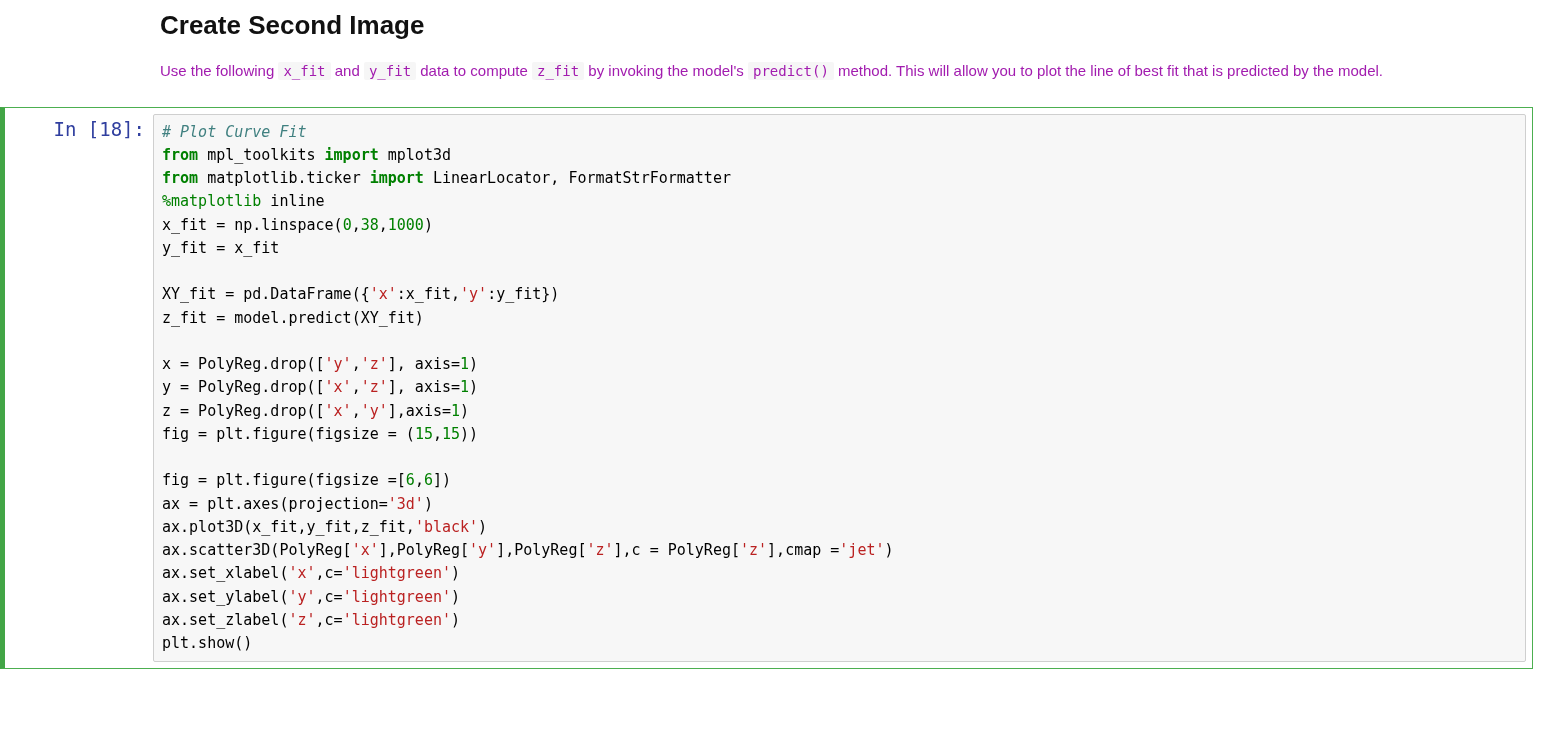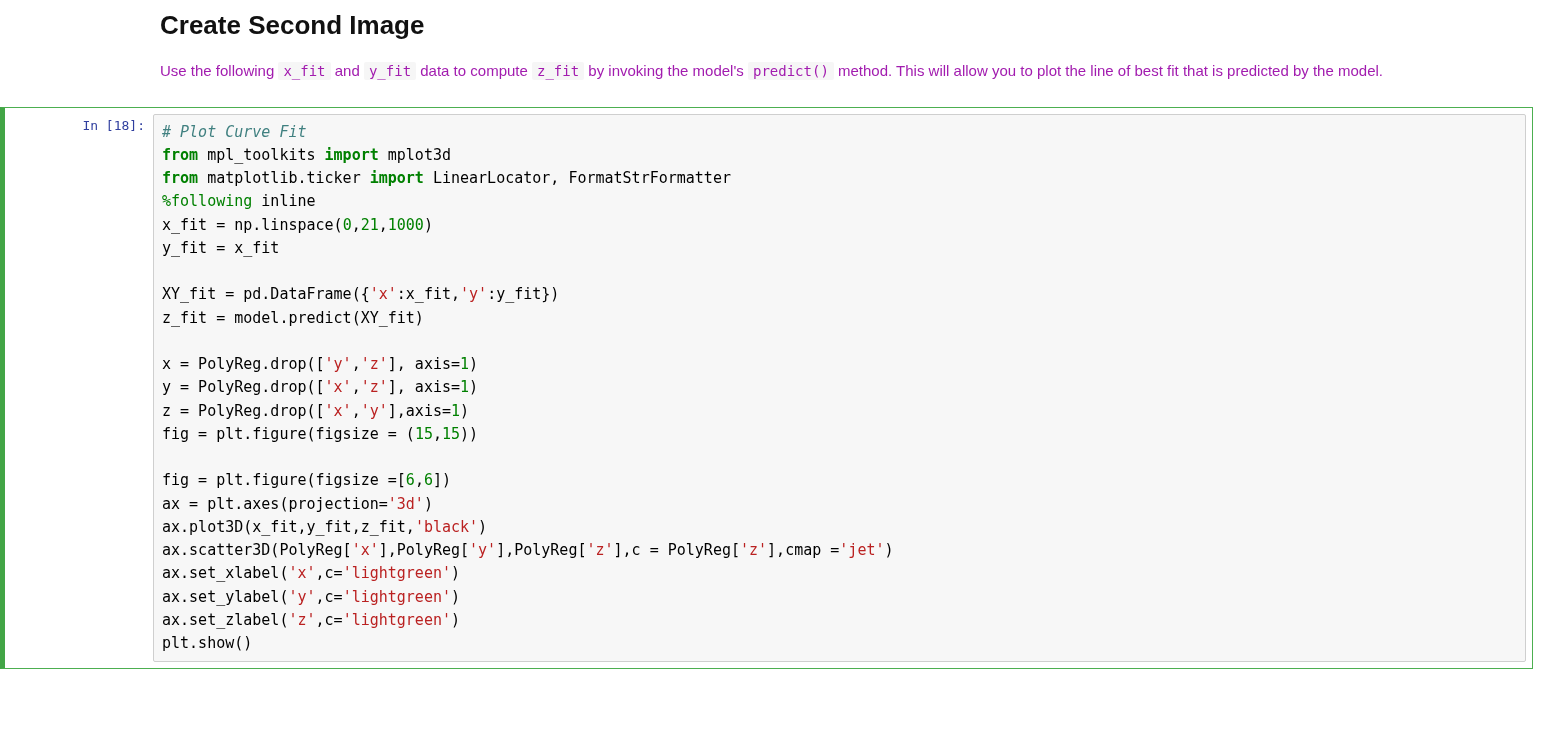--- a/index.html
+++ b/index.html
@@ -43,21 +43,21 @@
     margin: 8px 16px 0 0;
     background: #fff;
     box-sizing: border-box;
   }
   .prompt-col {
     width: 148px;
     min-width: 148px;
     text-align: right;
     padding: 10px 8px 0 12px;
     font-family: "DejaVu Sans Mono", Menlo, Consolas, monospace;
-    font-size: 13px;
+    font-size: 19px;
     color: #303f9f;
     box-sizing: border-box;
   }
   .input-area-wrap {
     flex: 1;
     padding: 6px 6px 6px 0;
   }
   .input-area {
     background: #f7f7f7;
     border: 1px solid #cfcfcf;
@@ -103,22 +103,22 @@
       <span>Use the following </span><code>x_fit</code><span> and </span><code>y_fit</code><span> data to compute </span><code>z_fit</code><span> by invoking the model's </span><code>predict()</code><span> method. This will allow you to plot the line of best fit that is predicted by the model.</span>
     </p>
   </div>
 
   <div class="code-cell">
     <div class="prompt-col">In [18]:</div>
     <div class="input-area-wrap">
       <div class="input-area" id="code-area"><span class="cm"># Plot Curve Fit</span>
 <span class="kw">from</span> mpl_toolkits <span class="kw">import</span> mplot3d
 <span class="kw">from</span> matplotlib.ticker <span class="kw">import</span> LinearLocator, FormatStrFormatter
-<span class="mg">%</span><span class="mg">following</span> inline
-x_fit = np.linspace(<span class="num">0</span>,<span class="num">21</span>,<span class="num">1000</span>)
+<span class="mg">%</span><span class="mg">matplotlib</span> inline
+x_fit = np.linspace(<span class="num">0</span>,<span class="num">38</span>,<span class="num">1000</span>)
 y_fit = x_fit
 
 XY_fit = pd.DataFrame({<span class="str">'x'</span>:x_fit,<span class="str">'y'</span>:y_fit})
 z_fit = model.predict(XY_fit)
 
 x = PolyReg.drop([<span class="str">'y'</span>,<span class="str">'z'</span>], axis=<span class="num">1</span>)
 y = PolyReg.drop([<span class="str">'x'</span>,<span class="str">'z'</span>], axis=<span class="num">1</span>)
 z = PolyReg.drop([<span class="str">'x'</span>,<span class="str">'y'</span>],axis=<span class="num">1</span>)
 fig = plt.figure(figsize = (<span class="num">15</span>,<span class="num">15</span>))
 

